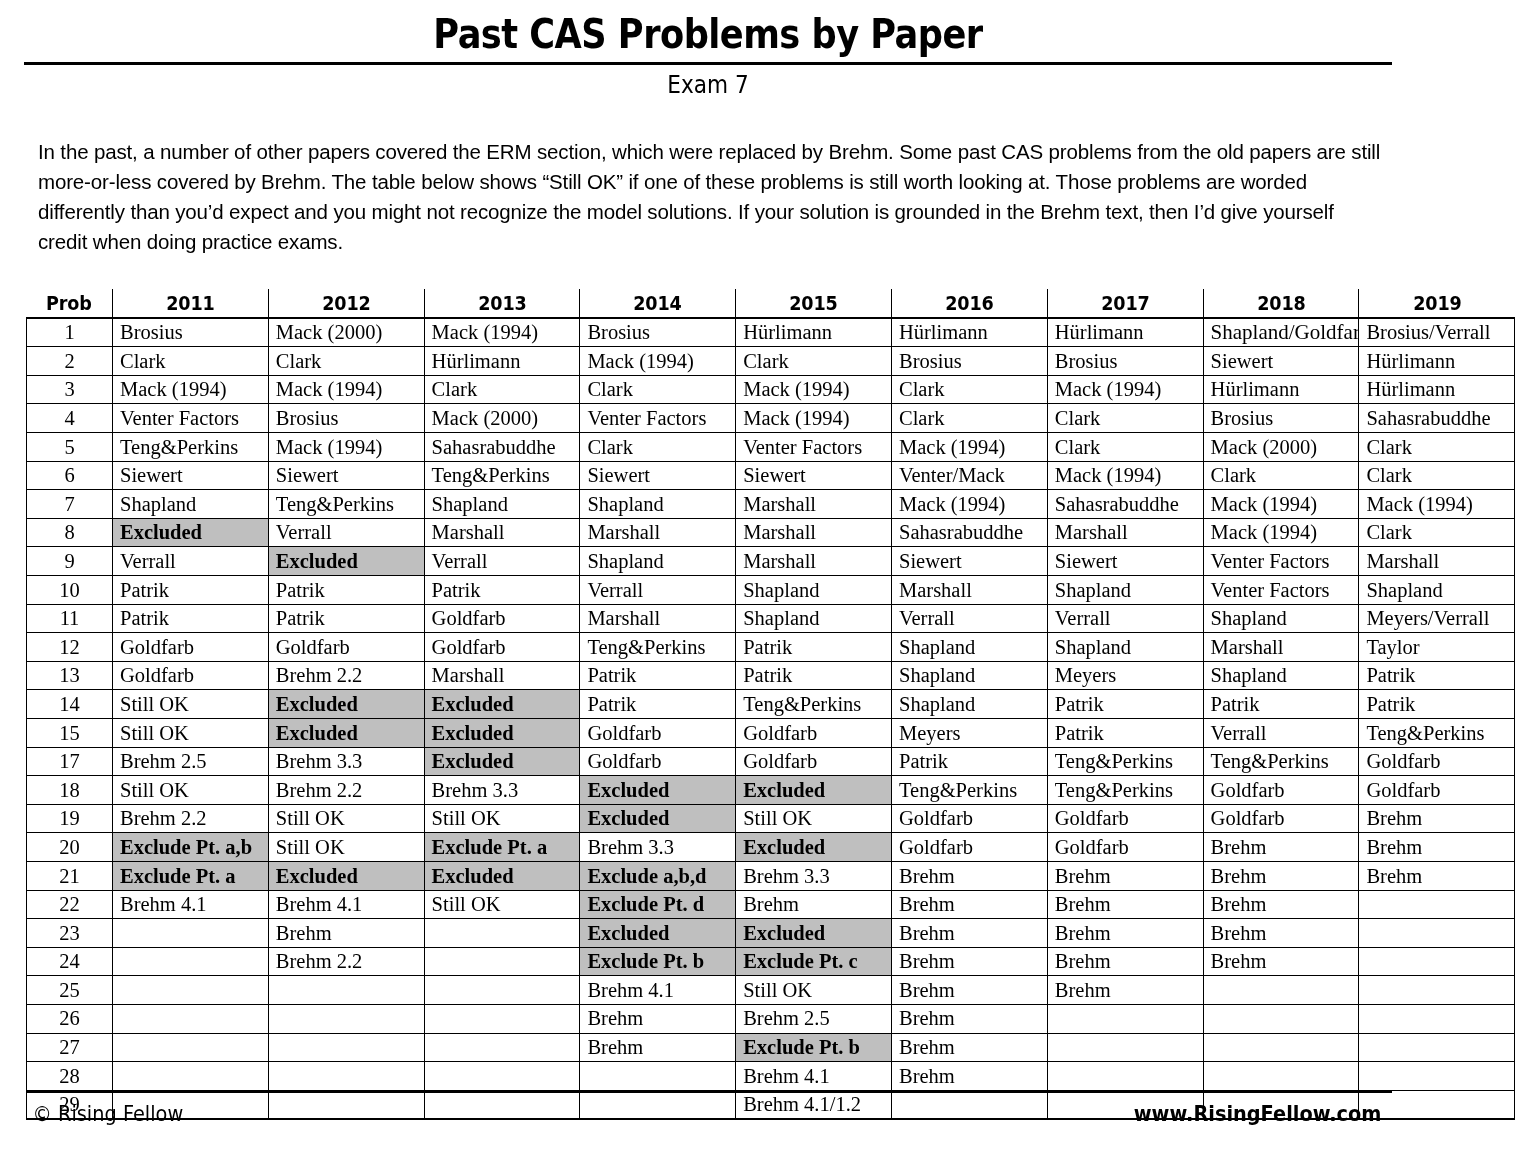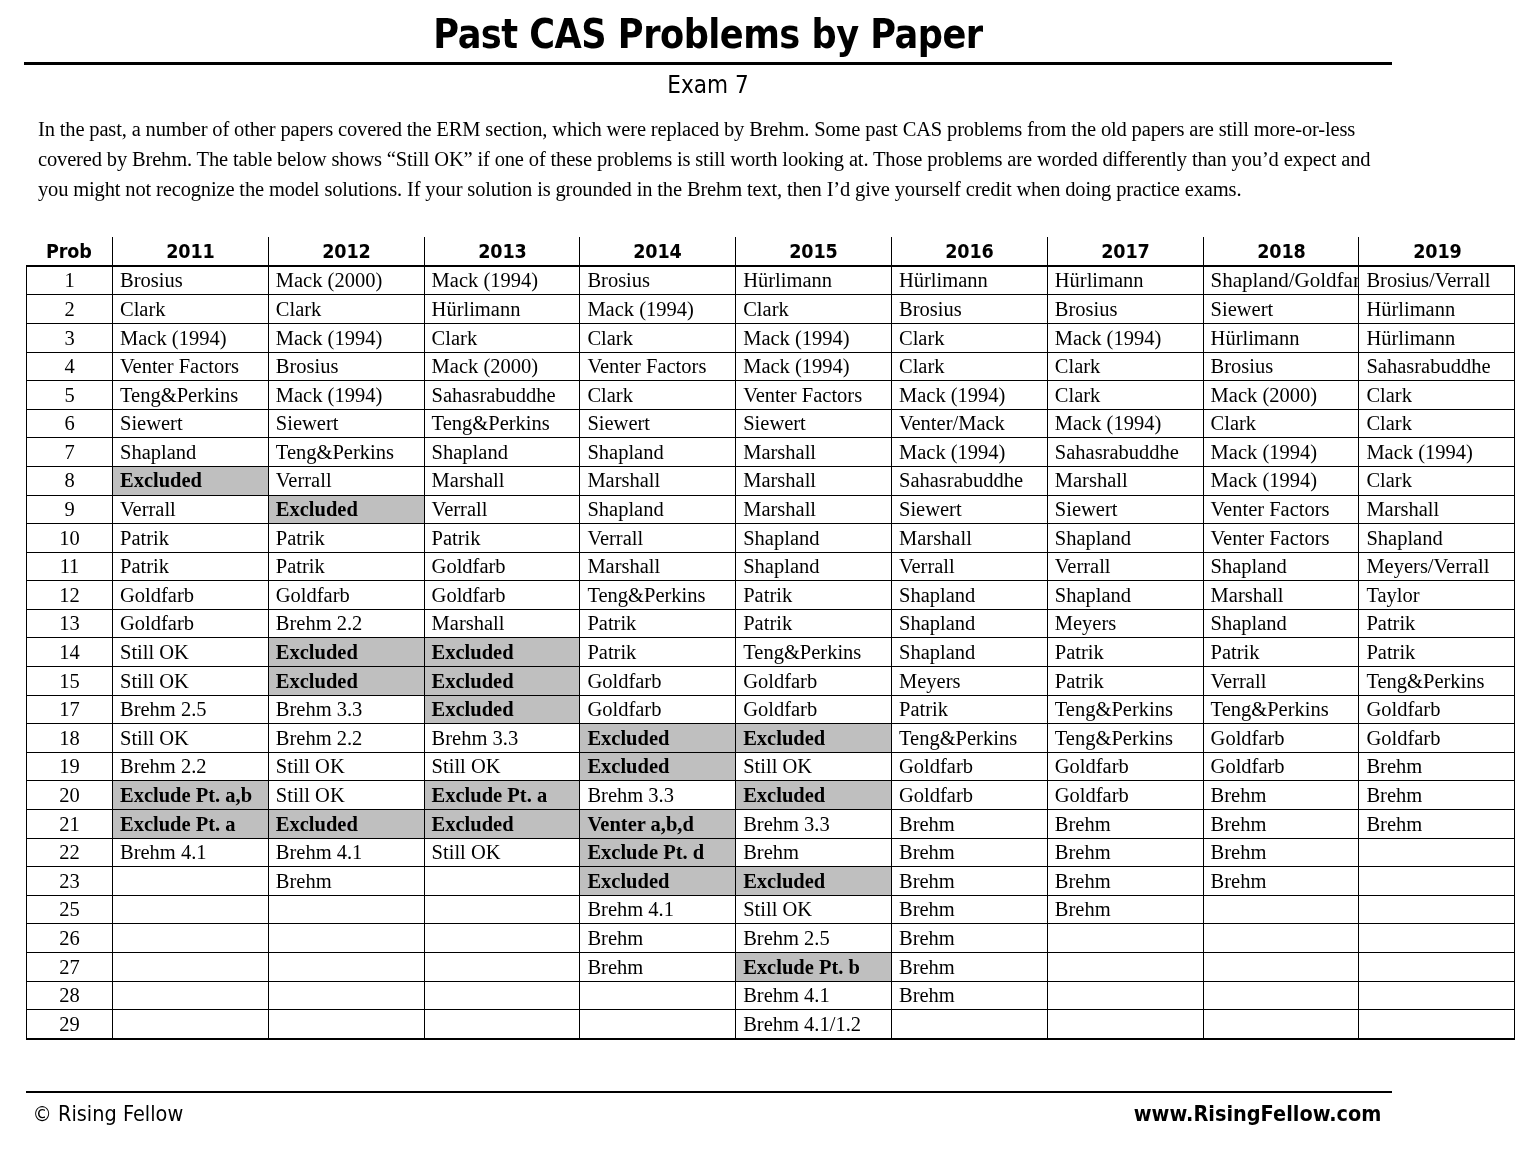--- a/index.html
+++ b/index.html
@@ -42,22 +42,22 @@
     font-family: "DejaVu Sans", "Liberation Sans", sans-serif;
     font-weight: 400;
     font-size: 24px;
     padding-top: 6px;
     transform: scaleX(0.9);
     transform-origin: center top;
   }
 
   
   .intro {
-    margin: 16px 34px 0 38px;
-    font-family: Liberation Serif, serif;
+    margin: 38px 34px 0 38px;
+    font-family: Liberation Sans, sans-serif;
     font-size: 20.5px;
     line-height: 1.46;
     text-align: left;
     letter-spacing: -0.15px;
   }
 
   
   .table-wrap {
     margin: 32px 0 0 26px;
     width: 1488px;
@@ -405,21 +405,21 @@
             <td>Goldfarb</td>
             <td>Goldfarb</td>
             <td>Brehm</td>
             <td>Brehm</td>
           </tr>
           <tr>
             <td class="prob">21</td>
             <td class="hl">Exclude Pt. a</td>
             <td class="hl">Excluded</td>
             <td class="hl">Excluded</td>
-            <td class="hl">Venter a,b,d</td>
+            <td class="hl">Exclude a,b,d</td>
             <td>Brehm 3.3</td>
             <td>Brehm</td>
             <td>Brehm</td>
             <td>Brehm</td>
             <td>Brehm</td>
           </tr>
           <tr>
             <td class="prob">22</td>
             <td>Brehm 4.1</td>
             <td>Brehm 4.1</td>
@@ -431,20 +431,32 @@
             <td>Brehm</td>
             <td></td>
           </tr>
           <tr>
             <td class="prob">23</td>
             <td></td>
             <td>Brehm</td>
             <td></td>
             <td class="hl">Excluded</td>
             <td class="hl">Excluded</td>
+            <td>Brehm</td>
+            <td>Brehm</td>
+            <td>Brehm</td>
+            <td></td>
+          </tr>
+          <tr>
+            <td class="prob">24</td>
+            <td></td>
+            <td>Brehm 2.2</td>
+            <td></td>
+            <td class="hl">Exclude Pt. b</td>
+            <td class="hl">Exclude Pt. c</td>
             <td>Brehm</td>
             <td>Brehm</td>
             <td>Brehm</td>
             <td></td>
           </tr>
           <tr>
             <td class="prob">25</td>
             <td></td>
             <td></td>
             <td></td>

